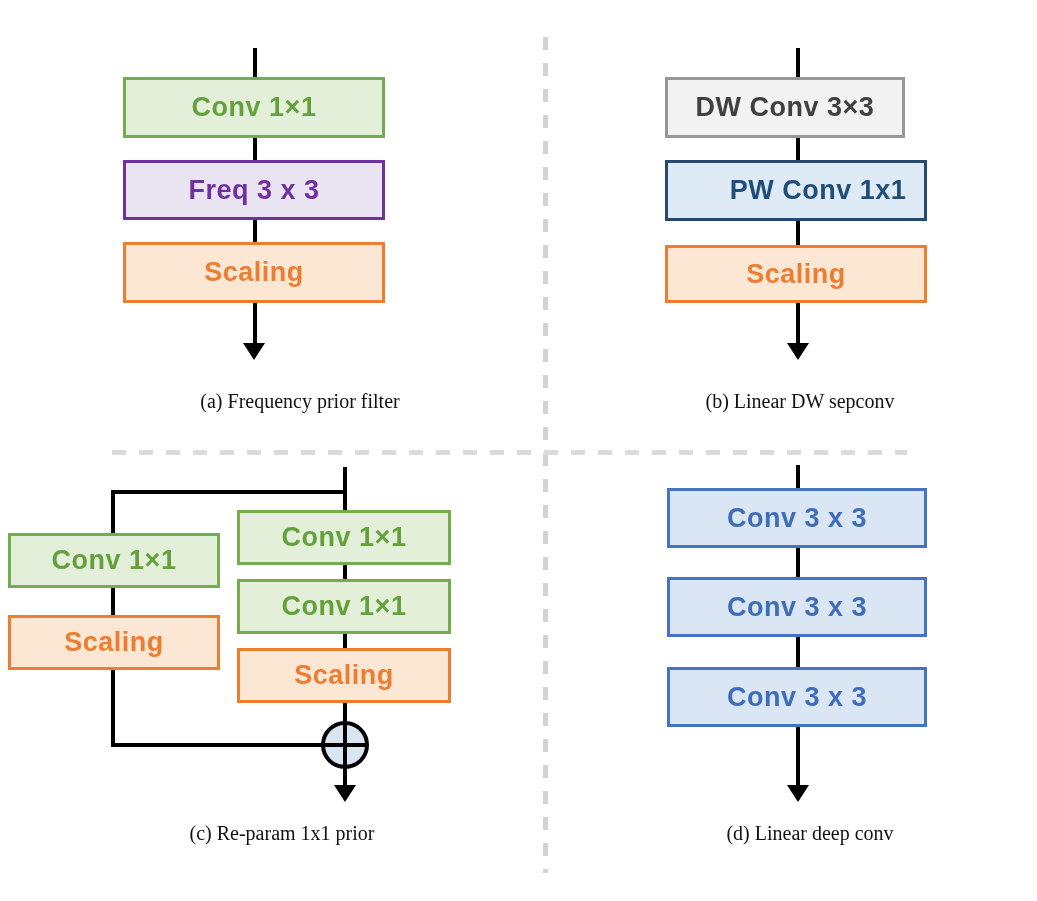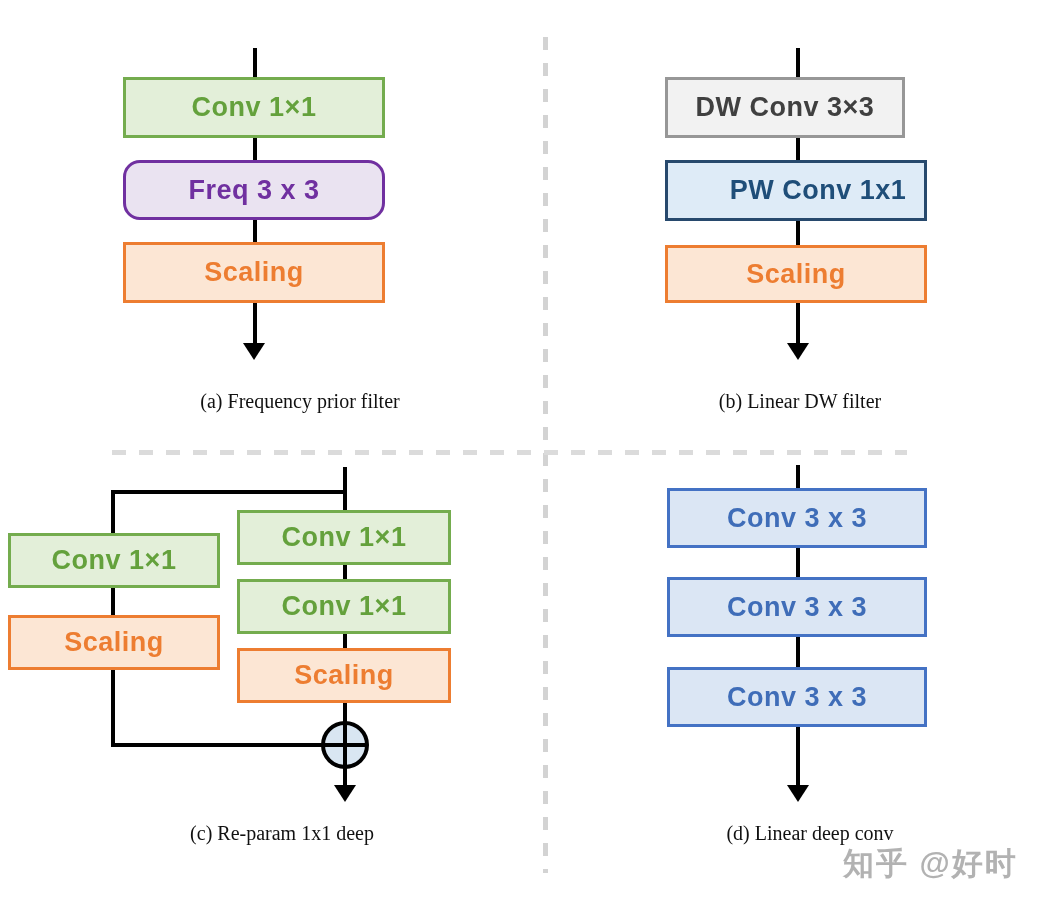--- a/index.html
+++ b/index.html
@@ -40,32 +40,32 @@
 
 <div id="canvas">
 
   <div class="vdash" style="left:543px;top:37px;height:836px;"></div>
   <div class="hdash" style="left:112px;top:450px;width:795px;"></div>
 
   <div>
     <div class="vline" style="left:253px;top:48px;height:296px;"></div>
     <div class="arrowhead" style="left:243px;top:343px;"></div>
     <div class="block" style="left: 123px; top: 77px; width: 262px; height: 61px; background: rgb(227, 239, 217); border-color: rgb(116, 172, 78); color: rgb(100, 161, 60);">Conv 1×1</div>
-    <div class="block" style="left: 123px; top: 160px; width: 262px; height: 60px; background: rgb(234, 227, 241); border-color: rgb(112, 48, 160); color: rgb(112, 48, 160); border-radius: 17px;">Freq 3 x 3</div>
+    <div class="block" style="left: 123px; top: 160px; width: 262px; height: 60px; background: rgb(234, 227, 241); border-color: rgb(112, 48, 160); color: rgb(112, 48, 160);">Freq 3 x 3</div>
     <div class="block" style="left: 123px; top: 242px; width: 262px; height: 61px; background: rgb(252, 230, 212); border-color: rgb(237, 125, 49); color: rgb(237, 125, 49);">Scaling</div>
     <div class="caption" style="left:90px;top:390px;width:420px;">(a) Frequency prior filter</div>
   </div>
 
   <div>
     <div class="vline" style="left:796px;top:48px;height:296px;"></div>
     <div class="arrowhead" style="left:787px;top:343px;"></div>
     <div class="block" style="left: 665px; top: 77px; width: 240px; height: 61px; background: rgb(242, 242, 242); border-color: rgb(151, 151, 151); color: #404040;">DW Conv 3×3</div>
     <div class="block" style="left: 665px; top: 160px; width: 262px; height: 61px; background: rgb(222, 235, 247); border-color: rgb(39, 73, 109); color: rgb(31, 78, 121); padding-left: 44px;">PW Conv 1x1</div>
     <div class="block" style="left: 665px; top: 245px; width: 262px; height: 58px; background: rgb(252, 230, 212); border-color: rgb(237, 125, 49); color: rgb(237, 125, 49);">Scaling</div>
-    <div class="caption" style="left:590px;top:390px;width:420px;">(b) Linear DW filter</div>
+    <div class="caption" style="left:590px;top:390px;width:420px;">(b) Linear DW sepconv</div>
   </div>
 
   <div>
 
     <div class="vline" style="left:343px;top:467px;height:319px;"></div>
 
     <div class="hline" style="left:111px;top:490px;width:236px;"></div>
 
     <div class="vline" style="left:111px;top:490px;height:257px;"></div>
 
@@ -77,27 +77,26 @@
 
     <div class="block" style="left: 237px; top: 510px; width: 214px; height: 55px; background: rgb(227, 239, 217); border-color: rgb(116, 172, 78); color: rgb(100, 161, 60);">Conv 1×1</div>
     <div class="block" style="left: 237px; top: 579px; width: 214px; height: 55px; background: rgb(227, 239, 217); border-color: rgb(116, 172, 78); color: rgb(100, 161, 60);">Conv 1×1</div>
     <div class="block" style="left: 237px; top: 648px; width: 214px; height: 55px; background: rgb(252, 230, 212); border-color: rgb(237, 125, 49); color: rgb(237, 125, 49);">Scaling</div>
 
     <div class="merge" style="left:321px;top:721px;">
       <div class="bar-v"></div>
       <div class="bar-h"></div>
     </div>
 
-    <div class="caption" style="left:72px;top:822px;width:420px;">(c) Re-param 1x1 deep</div>
+    <div class="caption" style="left:72px;top:822px;width:420px;">(c) Re-param 1x1 prior</div>
   </div>
 
   <div>
     <div class="vline" style="left:796px;top:465px;height:321px;"></div>
     <div class="arrowhead" style="left:787px;top:785px;"></div>
     <div class="block" style="left: 667px; top: 488px; width: 260px; height: 60px; background: rgb(219, 230, 244); border-color: rgb(68, 114, 196); color: rgb(63, 109, 184);">Conv 3 x 3</div>
     <div class="block" style="left: 667px; top: 577px; width: 260px; height: 60px; background: rgb(219, 230, 244); border-color: rgb(68, 114, 196); color: rgb(63, 109, 184);">Conv 3 x 3</div>
     <div class="block" style="left: 667px; top: 667px; width: 260px; height: 60px; background: rgb(219, 230, 244); border-color: rgb(68, 114, 196); color: rgb(63, 109, 184);">Conv 3 x 3</div>
     <div class="caption" style="left:600px;top:822px;width:420px;">(d) Linear deep conv</div>
   </div>
 
-  <div class="watermark" style="left:843px;top:843px;">知乎 @好时</div>
 
 </div>
 
 </body></html>

